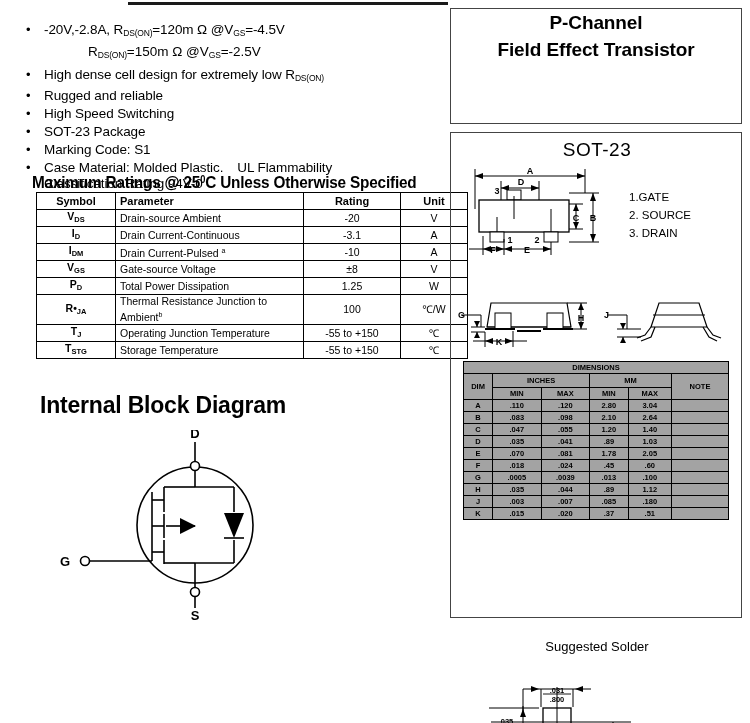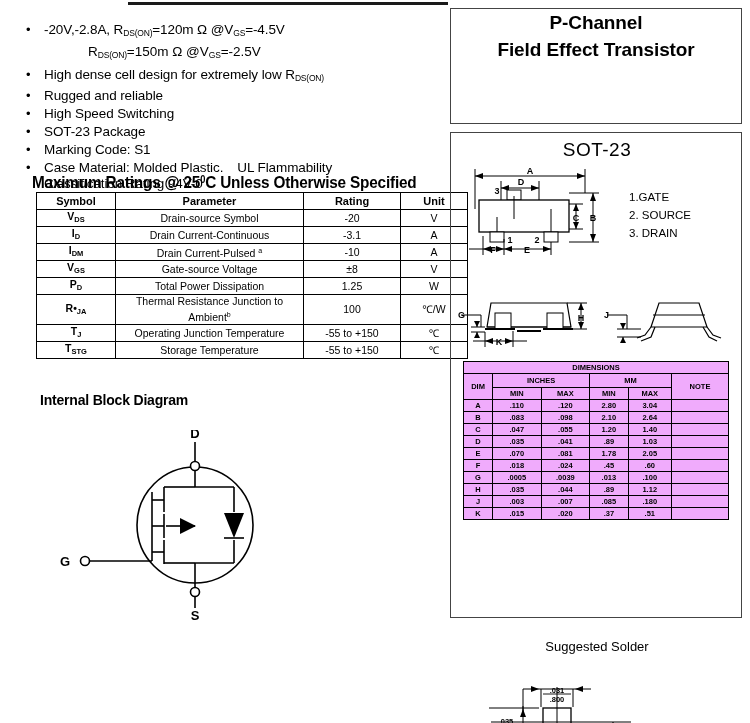--- a/index.html
+++ b/index.html
@@ -32,28 +32,28 @@
   }
   #max-heading sup{font-size:10px;vertical-align:5px;}
 
   
   #ratings{left:28px;top:192px;width:432px;border-collapse:collapse;
            font-size:10.5px;background:#fff;margin-left:8px;}
   #ratings td,#ratings th{border:1px solid #000;padding:0 4px;height:14px;
            font-weight:normal;line-height:13px;}
   #ratings thead th{font-weight:bold;text-align:center;font-size:11px;height:16px;}
   #ratings .c-sym{width:70px;text-align:center;font-weight:bold;}
-  #ratings .c-par{text-align:center;}
+  #ratings .c-par{text-align:left;}
   #ratings .c-rat{width:88px;text-align:center;}
   #ratings .c-uni{width:58px;text-align:center;}
   .sb{font-size:7.5px;vertical-align:-2px;}
   .sp{font-size:7px;vertical-align:4px;}
 
   
-  #ibd-title{left:40px;top:392px;font-size:14px;font-weight:bold;letter-spacing:-0.2px;}
+  #ibd-title{left:40px;top:392px;font-size:23px;font-weight:bold;letter-spacing:-0.2px;}
   #ibd-svg{left:40px;top:430px;}
 
   
   #title-box{left:450px;top:8px;width:292px;height:116px;border:1.5px solid #444;
              box-sizing:border-box;display:flex;flex-direction:column;
              align-items:center;justify-content:flex-start;}
   #title-box div{font-size:19px;font-weight:bold;line-height:27px;letter-spacing:-0.1px;}
 
   #pkg-box{left:450px;top:132px;width:292px;height:486px;border:1.5px solid #444;
            box-sizing:border-box;}
@@ -61,21 +61,21 @@
   #sot-label{left:0;top:6px;width:292px;text-align:center;font-size:19px;
              letter-spacing:0.5px;}
 
   #pinlegend{left:178px;top:55px;font-size:11.5px;line-height:18px;}
 
   #dimtitle-wrap{left:0;top:505px;width:292px;text-align:center;
                  font-size:13px;line-height:17px;}
 
   
   #dimtable{position:absolute;left:12px;top:228px;width:266px;border-collapse:collapse;
-            font-size:7.5px;font-weight:bold;background:#f0abfc;}
+            font-size:7.5px;font-weight:bold;background:#a3a3a3;}
   #dimtable td,#dimtable th{border:1px solid #000;text-align:center;height:11px;
             padding:0;line-height:10px;font-weight:bold;}
   #dimtable .hdr{font-size:7.5px;}
   #dimtable .cdim{width:28px;}
   #dimtable .cnote{width:56px;}
   #dimtable .tall{height:13px;}
 
   .svgtxt{font-family:"Liberation Sans",sans-serif;font-weight:bold;}
 </style>
 </head>
@@ -135,21 +135,21 @@
     <tr>
       <th class="c-sym">Symbol</th>
       <th class="c-par">Parameter</th>
       <th class="c-rat">Rating</th>
       <th class="c-uni">Unit</th>
     </tr>
   </thead>
   <tbody id="ratings-body">
       <tr>
         <td class="c-sym">V<span class="sb">DS</span></td>
-        <td class="c-par">Drain-source Symbol</td>
+        <td class="c-par">Drain-source Ambient</td>
         <td class="c-rat">-20</td>
         <td class="c-uni">V</td>
       </tr>
       <tr>
         <td class="c-sym">I<span class="sb">D</span></td>
         <td class="c-par">Drain Current-Continuous</td>
         <td class="c-rat">-3.1</td>
         <td class="c-uni">A</td>
       </tr>
       <tr>

